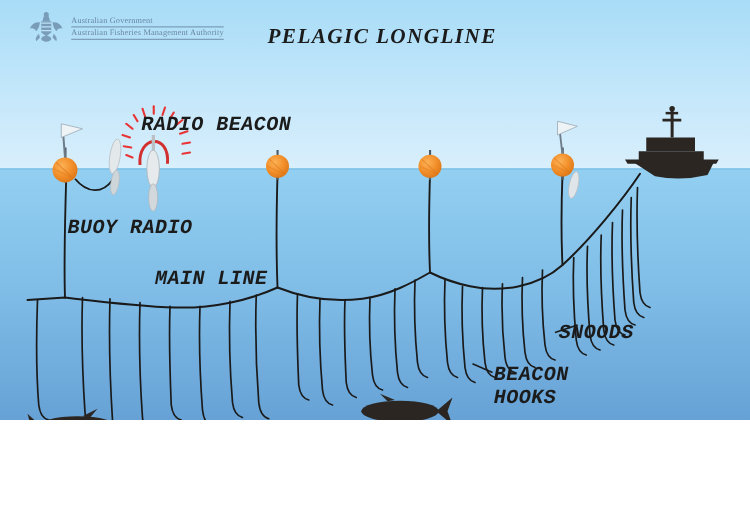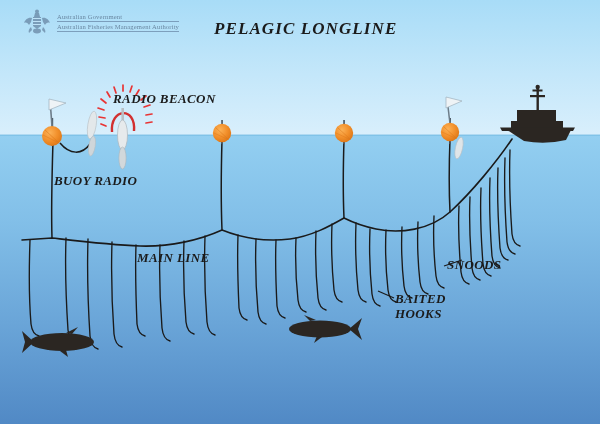--- a/index.html
+++ b/index.html
@@ -4,21 +4,21 @@
 <title>Pelagic Longline Diagram</title>
 <style>
   html, body {
     margin: 0;
     padding: 0;
     background: #ffffff;
   }
   #scene {
     position: relative;
     width: 600px;
-    height: 424px;
+    height: 336px;
     overflow: hidden;
     font-family: "Liberation Sans", sans-serif;
   }
   #scene svg {
     display: block;
   }
   .lbl {
     position: absolute;
     font-family: "Liberation Serif", serif;
     font-style: italic;
@@ -26,21 +26,21 @@
     color: #1b1b1b;
     letter-spacing: 0.4px;
     white-space: pre;
     line-height: 1.12;
     user-select: none;
   }
   #title-label {
     font-size: 17px;
     letter-spacing: 1.1px;
   }
-  .annot { font-size: 13px; }
+  .annot { font-size: 16px; font-family: Liberation Mono, monospace; }
   #crest-block {
     position: absolute;
     left: 22px;
     top: 9px;
     display: flex;
     align-items: center;
     opacity: 0.55;
   }
   #crest-text {
     margin-left: 5px;
@@ -256,20 +256,20 @@
       <div id="crest-line-2">Australian Fisheries Management Authority</div>
     </div>
   </div>
 
   <div class="lbl" id="title-label" style="left:214px; top:19px;">PELAGIC LONGLINE</div>
 
   <div class="lbl annot" style="left:113px; top:92px;">RADIO BEACON</div>
 
   <div class="lbl annot" style="left:54px; top:174px;">BUOY RADIO</div>
 
-  <div class="lbl annot" style="left:137px; top:215px;margin-top:36px;">MAIN LINE</div>
+  <div class="lbl annot" style="left:124px; top:215px;">MAIN LINE</div>
 
   <div class="lbl annot" style="left:447px; top:258px;text-align:right;">SNOODS</div>
 
-  <div class="lbl annot" style="left:395px; top:292px;">BAITED
+  <div class="lbl annot" style="left:395px; top:292px;">BEACON
 HOOKS</div>
 
 </div>
 
 </body></html>

